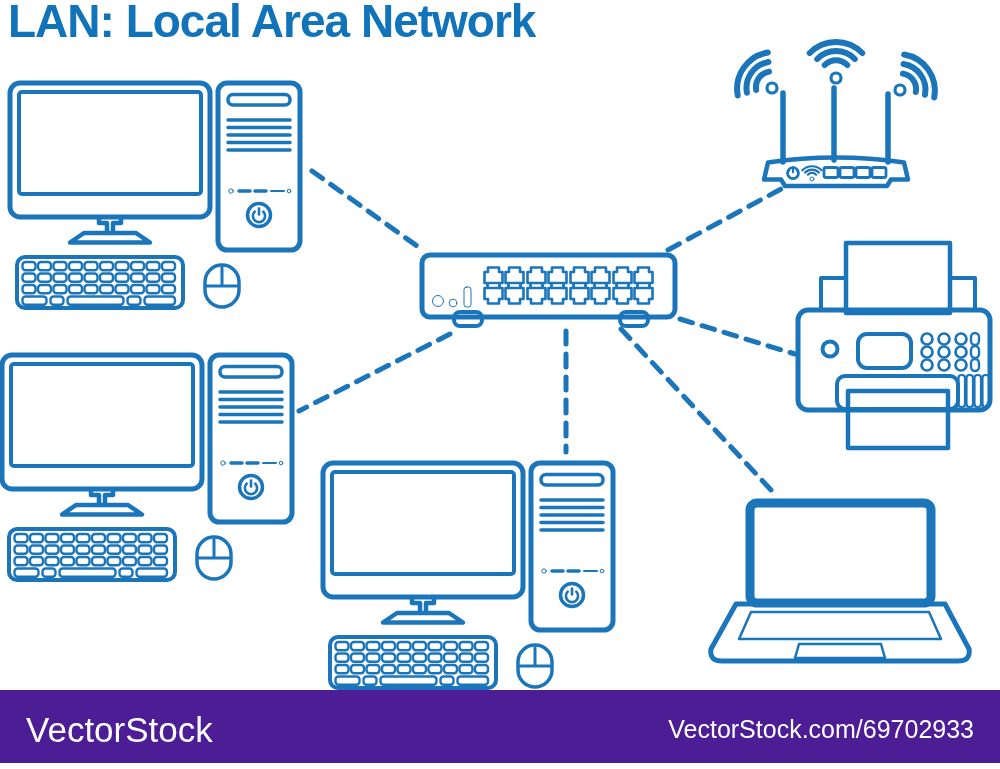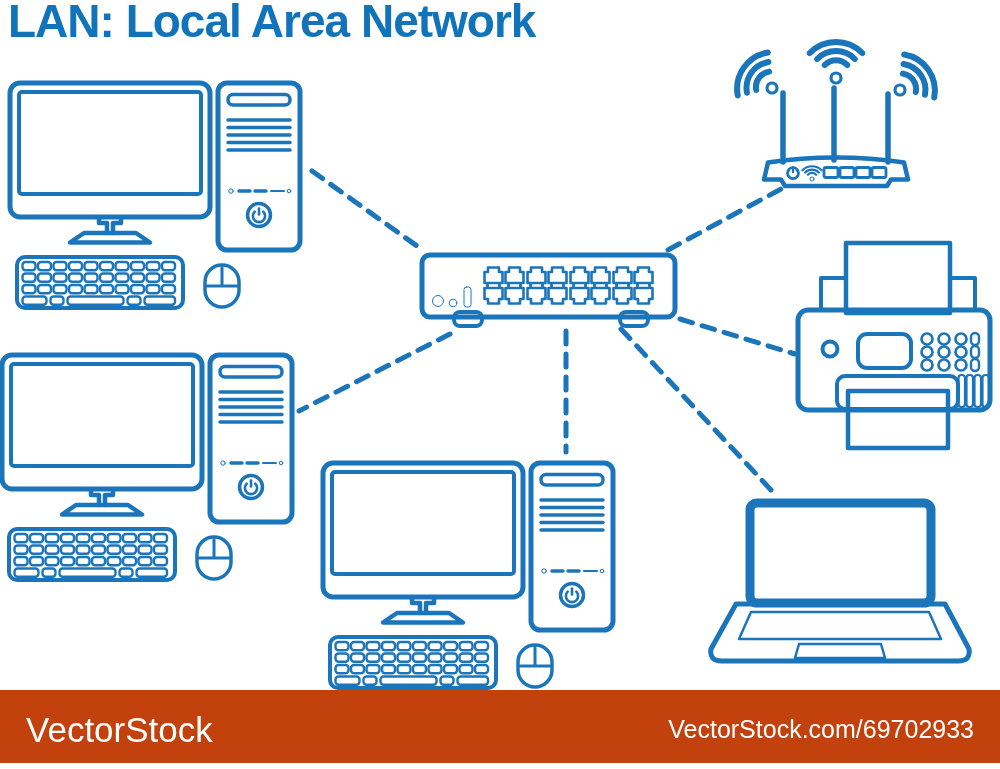--- a/index.html
+++ b/index.html
@@ -10,21 +10,21 @@
   svg.diagram{position:absolute;left:0;top:0;}
   svg.diagram *{stroke:#1b75bb;fill:none;stroke-linecap:round;stroke-linejoin:round;}
   .fillw{fill:#ffffff;}
   .fillb{fill:#1b75bb;stroke:none;}
   .sw2{stroke-width:2;}.sw22{stroke-width:2.2;}.sw24{stroke-width:2.4;}.sw25{stroke-width:2.5;}
   .sw26{stroke-width:2.6;}.sw27{stroke-width:2.7;}.sw28{stroke-width:2.8;}.sw3{stroke-width:3;}
   .sw32{stroke-width:3.2;}.sw35{stroke-width:3.5;}.sw4{stroke-width:4;}.sw45{stroke-width:4.5;}
   .sw5{stroke-width:5;}.sw55{stroke-width:5.5;}.sw9{stroke-width:9;}
   .dash{stroke-width:5;stroke-dasharray:13 10;}
   .wifi{stroke-width:4;}
-  .bar{position:absolute;left:0;top:690px;width:1000px;height:79px;background:#c2410c;
+  .bar{position:absolute;left:0;top:690px;width:1000px;height:79px;background:#4c1d95;
        display:flex;align-items:center;justify-content:space-between;box-sizing:border-box;
        padding:0 26px;}
   .bar .brand{color:#ffffff;font-size:35px;}
   .bar .credit{color:#ffffff;font-size:25px;}
 </style>
 </head>
 <body>
 
 <div class="canvas">
 

